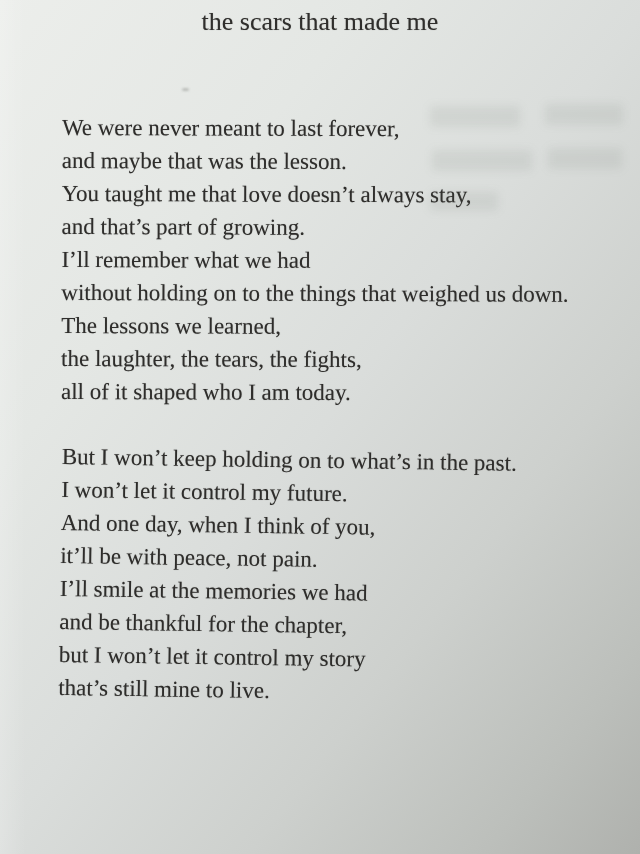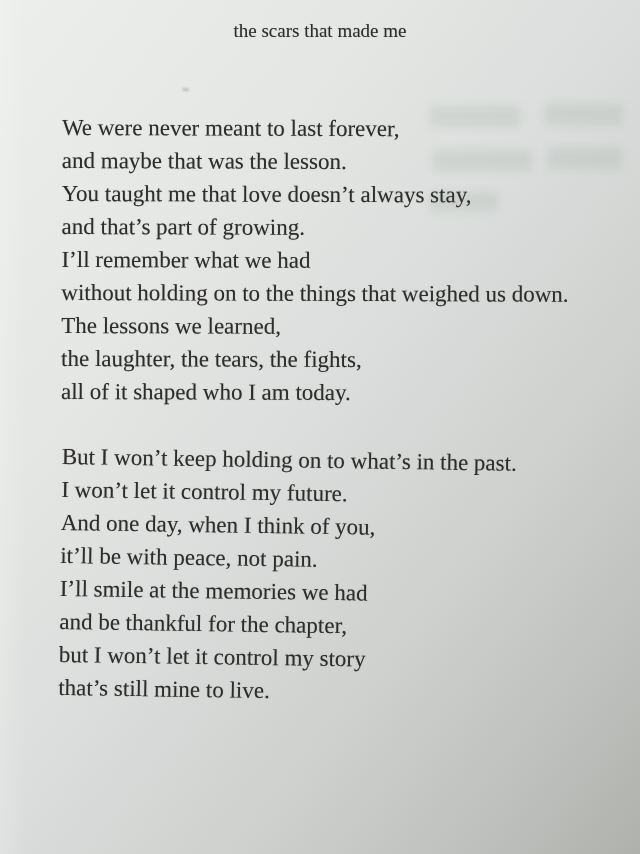--- a/index.html
+++ b/index.html
@@ -21,26 +21,26 @@
         #e4e7e4 28%,
         #dadddb 50%,
         #cdd0cd 70%,
         #bcbfbb 88%,
         #afb1ad 100%);
     font-family: "Liberation Serif", "DejaVu Serif", serif;
     color: #2e2d2b;
   }
   .poem-title {
     position: absolute;
-    top: 18px;
+    top: 9px;
     left: 0;
     width: 100%;
     margin: 0;
     text-align: center;
-    font-size: 19px;
+    font-size: 26px;
     line-height: 26px;
     font-weight: 400;
     color: #2f2e2c;
     text-shadow: 0 0 1px rgba(46,45,43,0.35);
   }
   .stanza {
     position: absolute;
     left: 62px;
     margin: 0;
   }

